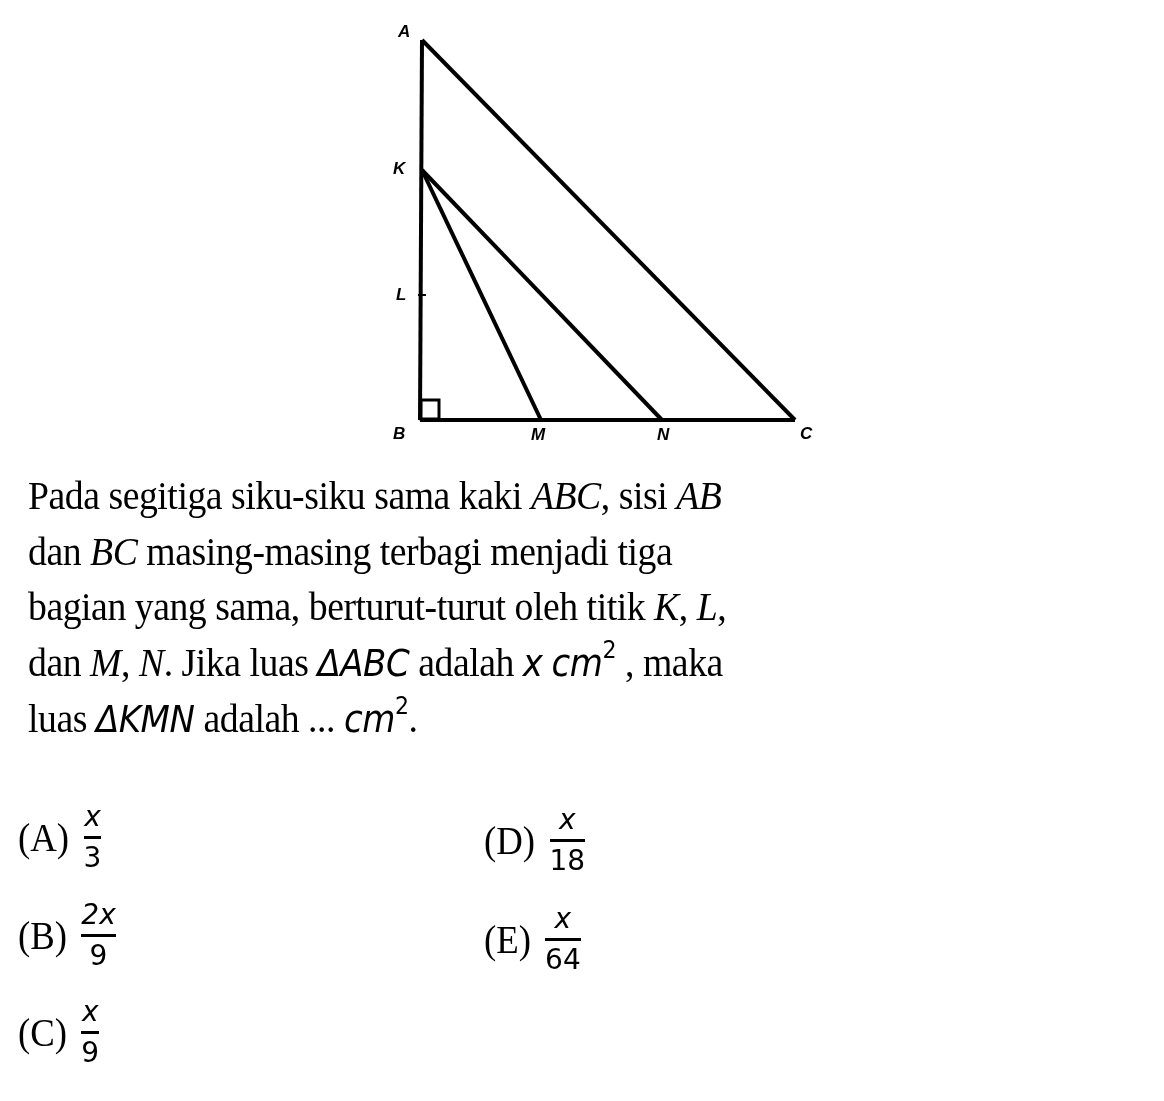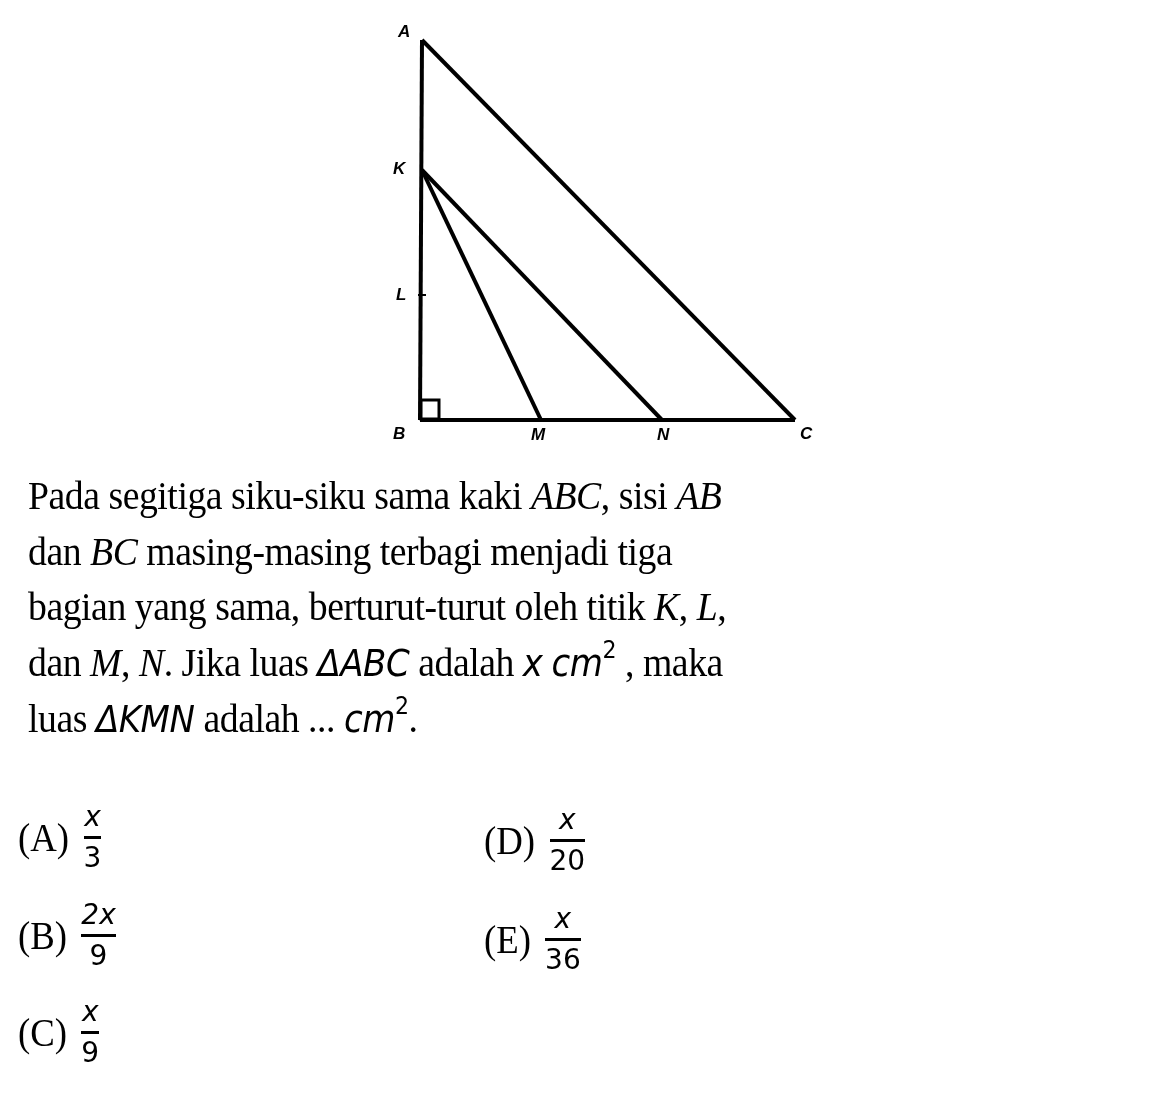--- a/index.html
+++ b/index.html
@@ -72,23 +72,23 @@
       <span class="num">x</span>
       <span class="bar"></span>
       <span class="den">9</span>
     </span>
 </div>
 <div class="opt" style="left:484px;top:803px;">
   <span class="letter">(D)</span>
   <span class="frac">
       <span class="num">x</span>
       <span class="bar"></span>
-      <span class="den">20</span>
+      <span class="den">18</span>
     </span>
 </div>
 <div class="opt" style="left:484px;top:902px;">
   <span class="letter">(E)</span>
   <span class="frac">
       <span class="num">x</span>
       <span class="bar"></span>
-      <span class="den">36</span>
+      <span class="den">64</span>
     </span>
 </div>
 
 </body></html>

